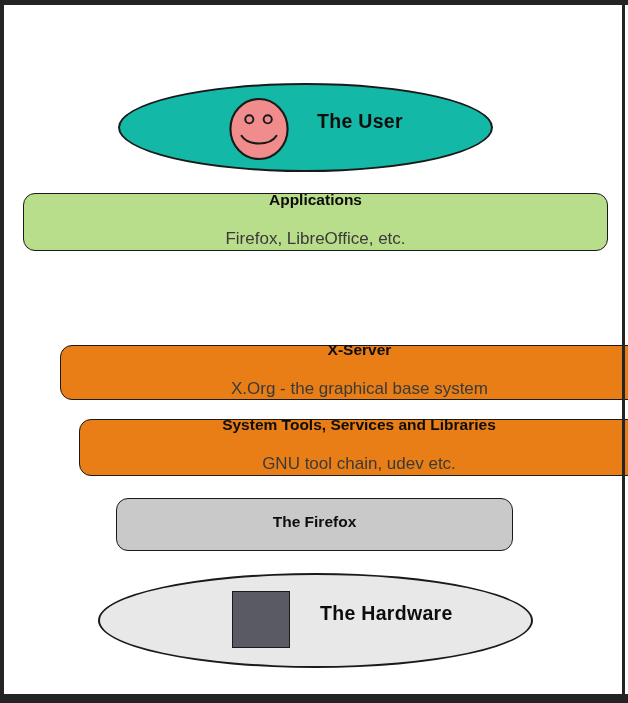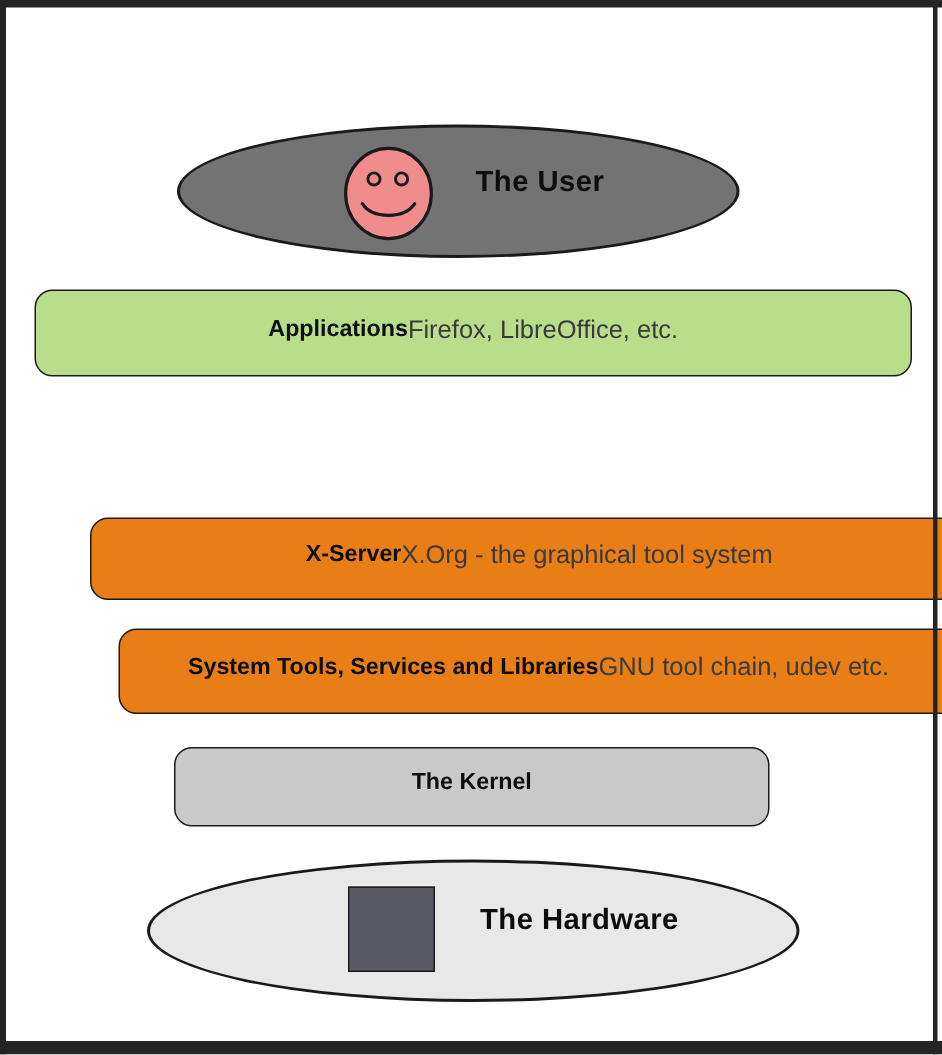--- a/index.html
+++ b/index.html
@@ -23,21 +23,21 @@
 
   
   .ellipse {
     position: absolute;
     border: 2px solid #1a1a1a;
     border-radius: 50%;
     box-sizing: border-box;
   }
   .user-ellipse {
     left: 118px; top: 83px; width: 375px; height: 89px;
-    background: #737373;
+    background: #14b8a6;
   }
   .hardware-ellipse {
     left: 98px; top: 573px; width: 435px; height: 95px;
     background: #e8e8e8;
   }
   .ellipse-label {
     position: absolute;
     font-size: 19.5px;
     font-weight: bold;
     color: #0d0d0d;
@@ -56,20 +56,21 @@
     box-sizing: border-box;
   }
 
   
   .box {
     position: absolute;
     border: 1.5px solid #1a1a1a;
     border-radius: 12px;
     box-sizing: border-box;
     display: flex;
+    flex-direction: column;
     align-items: center;
     justify-content: center;
     row-gap: 20px;
     padding-bottom: 5px;
   }
   .box.green  { background: #b9de8b; }
   .box.orange { background: #e87e15; }
   .box.gray   { background: #c9c9c9; }
 
   .box-title {
@@ -106,30 +107,30 @@
   </div>
 
   <div class="box green box-applications">
     <div class="box-title">Applications</div>
     <div class="box-sub">Firefox, LibreOffice, etc.</div>
   </div>
 
 
   <div class="box orange box-xserver">
     <div class="box-title">X-Server</div>
-    <div class="box-sub">X.Org  - the graphical tool system</div>
+    <div class="box-sub">X.Org  - the graphical base system</div>
   </div>
 
   <div class="box orange box-systools">
     <div class="box-title">System Tools, Services and Libraries</div>
     <div class="box-sub">GNU tool chain,  udev etc.</div>
   </div>
 
   <div class="box gray box-kernel">
-    <div class="box-title">The Kernel</div>
+    <div class="box-title">The Firefox</div>
   </div>
 
   <div class="ellipse hardware-ellipse">
     <div class="chip"></div>
     <div class="ellipse-label hardware-label">The Hardware</div>
   </div>
 
   <div class="frame frame-top"></div>
   <div class="frame frame-left"></div>
   <div class="frame frame-right"></div>

